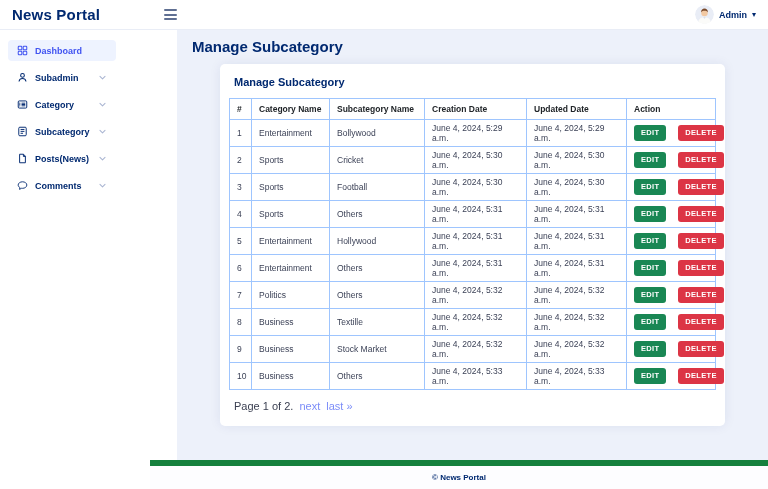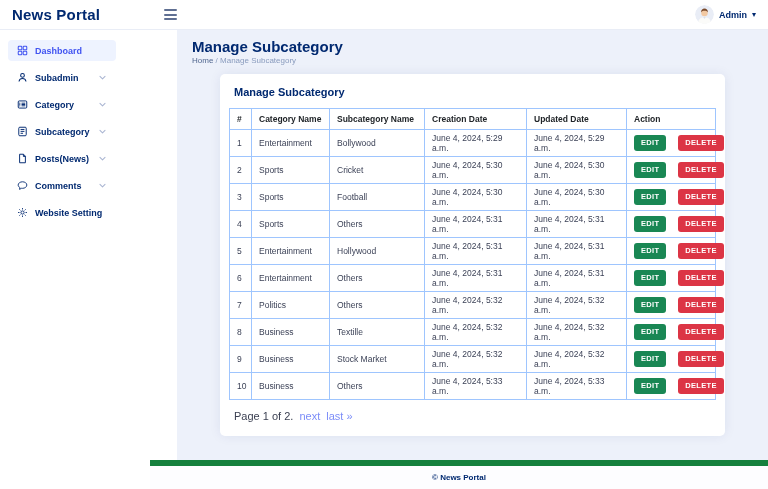--- a/index.html
+++ b/index.html
@@ -205,41 +205,24 @@
           <path d="M8 2.6c-3.5 0-6.3 2.1-6.3 4.7 0 1.5 1 2.9 2.5 3.7l-.5 2.6 3-1.6c.4.1.8.1 1.3.1 3.5 0 6.3-2.1 6.3-4.8S11.5 2.6 8 2.6z" fill="none" stroke="currentColor" stroke-width="1.3"></path>
         </svg>
       </span>
     <span class="side-label">Comments</span>
     <span class="side-chevron">
         <svg viewBox="0 0 16 16">
           <path d="M3.5 6l4.5 4.5L12.5 6" fill="none" stroke="currentColor" stroke-width="1.8" stroke-linecap="round" stroke-linejoin="round"></path>
         </svg>
       </span>
   </div>
-    <div class="side-item">
-    <span class="side-icon">
-        <svg viewBox="0 0 16 16">
-          <g fill="none" stroke="currentColor" stroke-width="1.3">
-            <circle cx="8" cy="8" r="2.3"></circle>
-            <path d="M8 1.5v2.1M8 12.4v2.1M1.5 8h2.1M12.4 8h2.1M3.4 3.4l1.5 1.5M11.1 11.1l1.5 1.5M12.6 3.4l-1.5 1.5M4.9 11.1l-1.5 1.5"></path>
-          </g>
-        </svg>
-      </span>
-    <span class="side-label">Website Setting</span>
-
-  </div>
   </div>
 
 <div class="main">
   <div class="page-title">Manage Subcategory</div>
-  <div class="breadcrumb">
-    <a class="bc-home">Home</a>
-    <span class="bc-sep">/</span>
-    <span class="bc-current">Manage Subcategory</span>
-  </div>
 
   <div class="card">
     <div class="card-title">Manage Subcategory</div>
 
     <table>
       <colgroup>
         <col class="col-num">
           <col class="col-cat">
           <col class="col-sub">
         <col class="col-cre">

